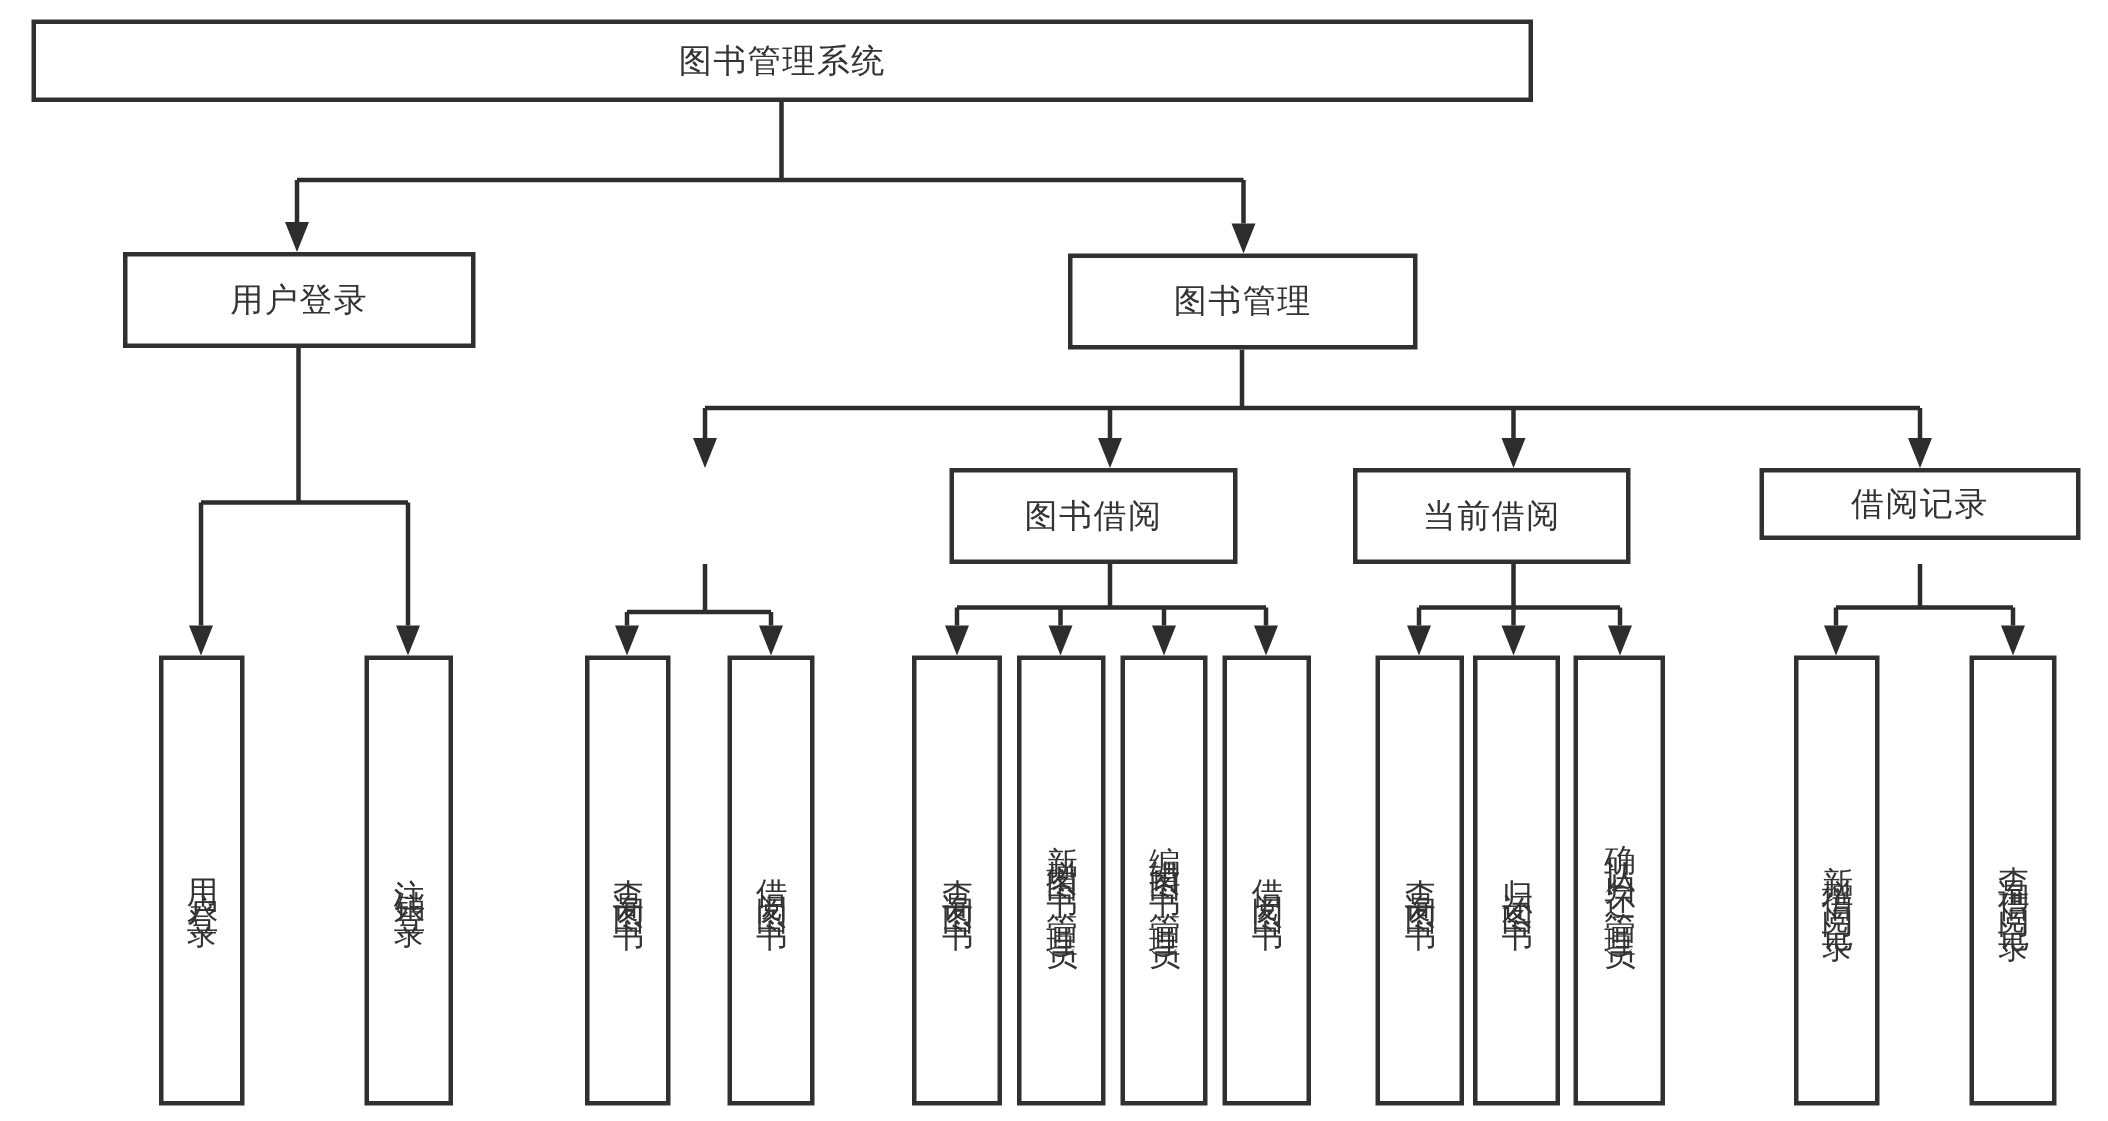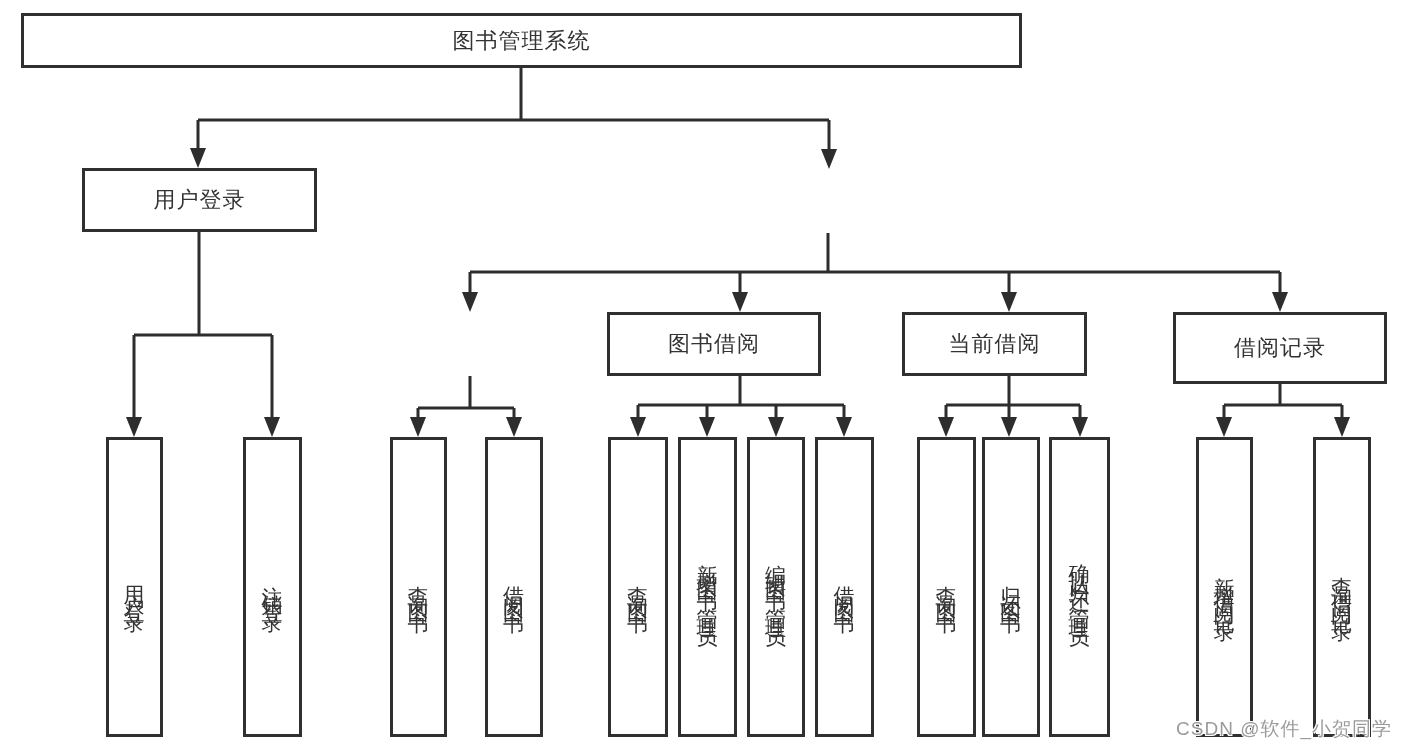--- a/index.html
+++ b/index.html
@@ -104,28 +104,31 @@
     </g>
   </svg>
 
   <div class="node" style="left:21px;top:13px;width:1001px;height:55px">
     <span class="h-label">图书管理系统</span>
   </div>
 
   <div class="node" style="left:82px;top:168px;width:235px;height:64px">
     <span class="h-label">用户登录</span>
   </div>
+  <div class="node" style="left:712px;top:169px;width:233px;height:64px">
+    <span class="h-label">图书管理</span>
+  </div>
 
-  <div class="node" style="left:607px;top:312px;width:214px;height:64px">
+  <div class="node" style="left:633px;top:312px;width:192px;height:64px">
     <span class="h-label">图书借阅</span>
   </div>
   <div class="node" style="left:902px;top:312px;width:185px;height:64px">
     <span class="h-label">当前借阅</span>
   </div>
-  <div class="node" style="left:1173px;top:312px;width:214px;height:72px">
+  <div class="node" style="left:1173px;top:312px;width:214px;height:48px">
     <span class="h-label">借阅记录</span>
   </div>
 
   <div class="node" style="left:106px;top:437px;width:57px;height:300px">
     <span class="v-label">用户登录</span>
   </div>
   <div class="node" style="left:243px;top:437px;width:59px;height:300px">
     <span class="v-label">注销登录</span>
   </div>
 
@@ -159,15 +162,14 @@
     <span class="v-label">确认归还（管理员）</span>
   </div>
 
   <div class="node" style="left:1196px;top:437px;width:57px;height:300px">
     <span class="v-label">新增借阅记录</span>
   </div>
   <div class="node" style="left:1313px;top:437px;width:58px;height:300px">
     <span class="v-label">查询借阅记录</span>
   </div>
 
-  <div class="watermark">CSDN @软件_小贺同学</div>
 
 </div>
 
 </body></html>

